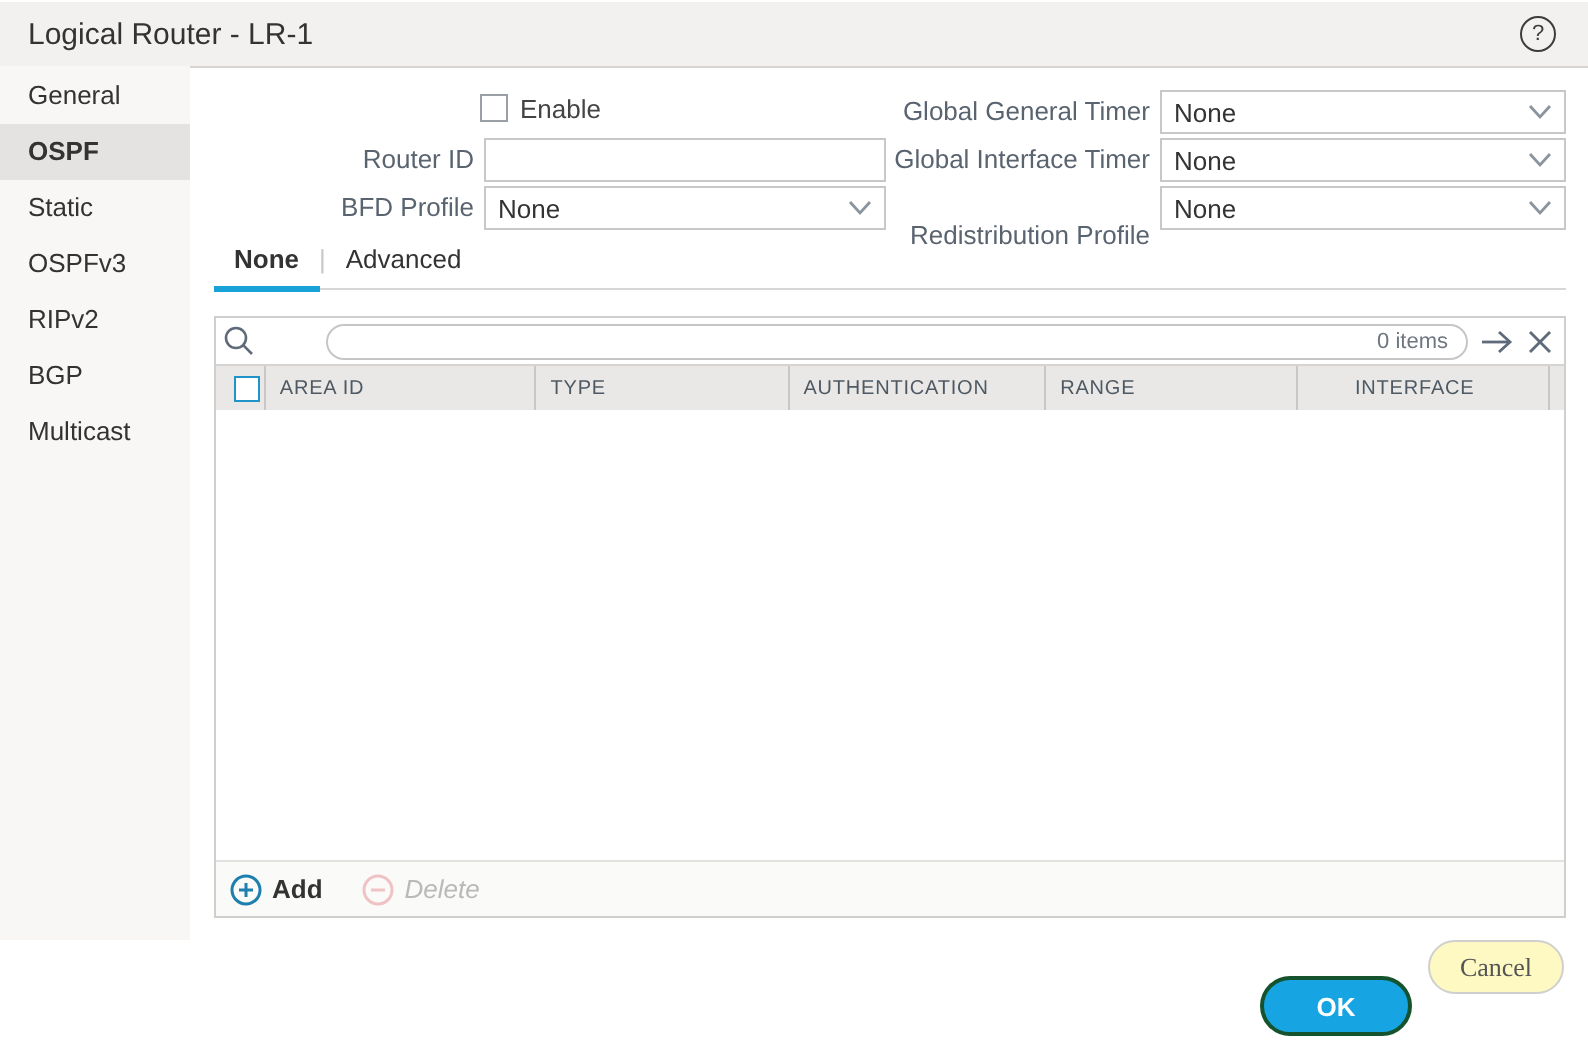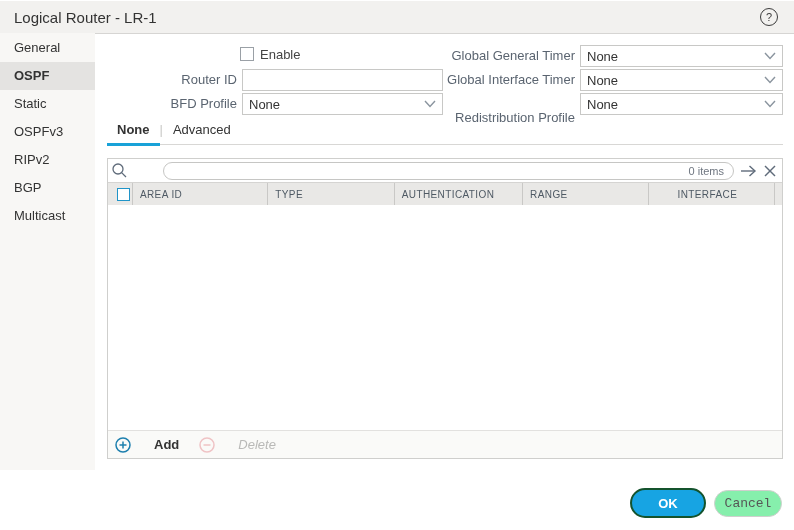--- a/index.html
+++ b/index.html
@@ -89,36 +89,36 @@
     width:24px; display:flex; align-items:center; justify-content:center; border-left:none; cursor:default;
   }
   .hdr-chk { width:13px; height:13px; border:1.5px solid #2094c8; background:#fff; cursor:pointer; }
   .c1{width:136px;} .c2{width:127px;} .c3{width:129px;} .c4{width:127px;} .c5{width:126px;padding-left:28px;}
   .gutter { flex:1; border-left:1px solid #c9c8c6; cursor:default; }
   .tbody { flex:1; background:#fff; }
   .action-bar {
     height:28px; background:#fafaf8; border-top:1px solid #e2e1df;
     display:flex; align-items:center; gap:20px; padding-left:7px; font-size:13px;
   }
-  .action { display:flex; align-items:center; gap:23px; cursor:pointer; background:none; border:none;
+  .action { display:flex; align-items:center; gap:5px; cursor:pointer; background:none; border:none;
     font-family:"Liberation Sans", sans-serif; font-size:13px; }
   .action.add { color:#333; font-weight:bold; }
   .action.delete { color:#b9b9b7; cursor:default;font-style:italic; }
   
   .btn-ok {
     position:absolute; left:630px; top:488px; width:76px; height:30px;
     background:#17a4e3; border:2px solid #14532d; border-radius:16px;
     color:#fff; font-weight:bold; font-size:13px; cursor:pointer;
     font-family:"Liberation Sans", sans-serif;
   }
   .btn-cancel {
-    position:absolute; left:714px; top:490px; width:68px; height:27px;
-    background:#86efac; border:1px solid #cfcfcd; border-radius:14px;
+    position:absolute; left:714px; top:470px; width:68px; height:27px;
+    background:#fef9c3; border:1px solid #cfcfcd; border-radius:14px;
     color:#555; font-size:13px; cursor:pointer;
-    font-family:Liberation Mono, monospace;
+    font-family:Liberation Serif, serif;
   }
 </style>
 </head>
 <body>
 
 <div class="titlebar">
   <span>Logical Router - LR-1</span>
   <span class="spacer"></span>
   <button class="help-btn">?</button>
 </div>

